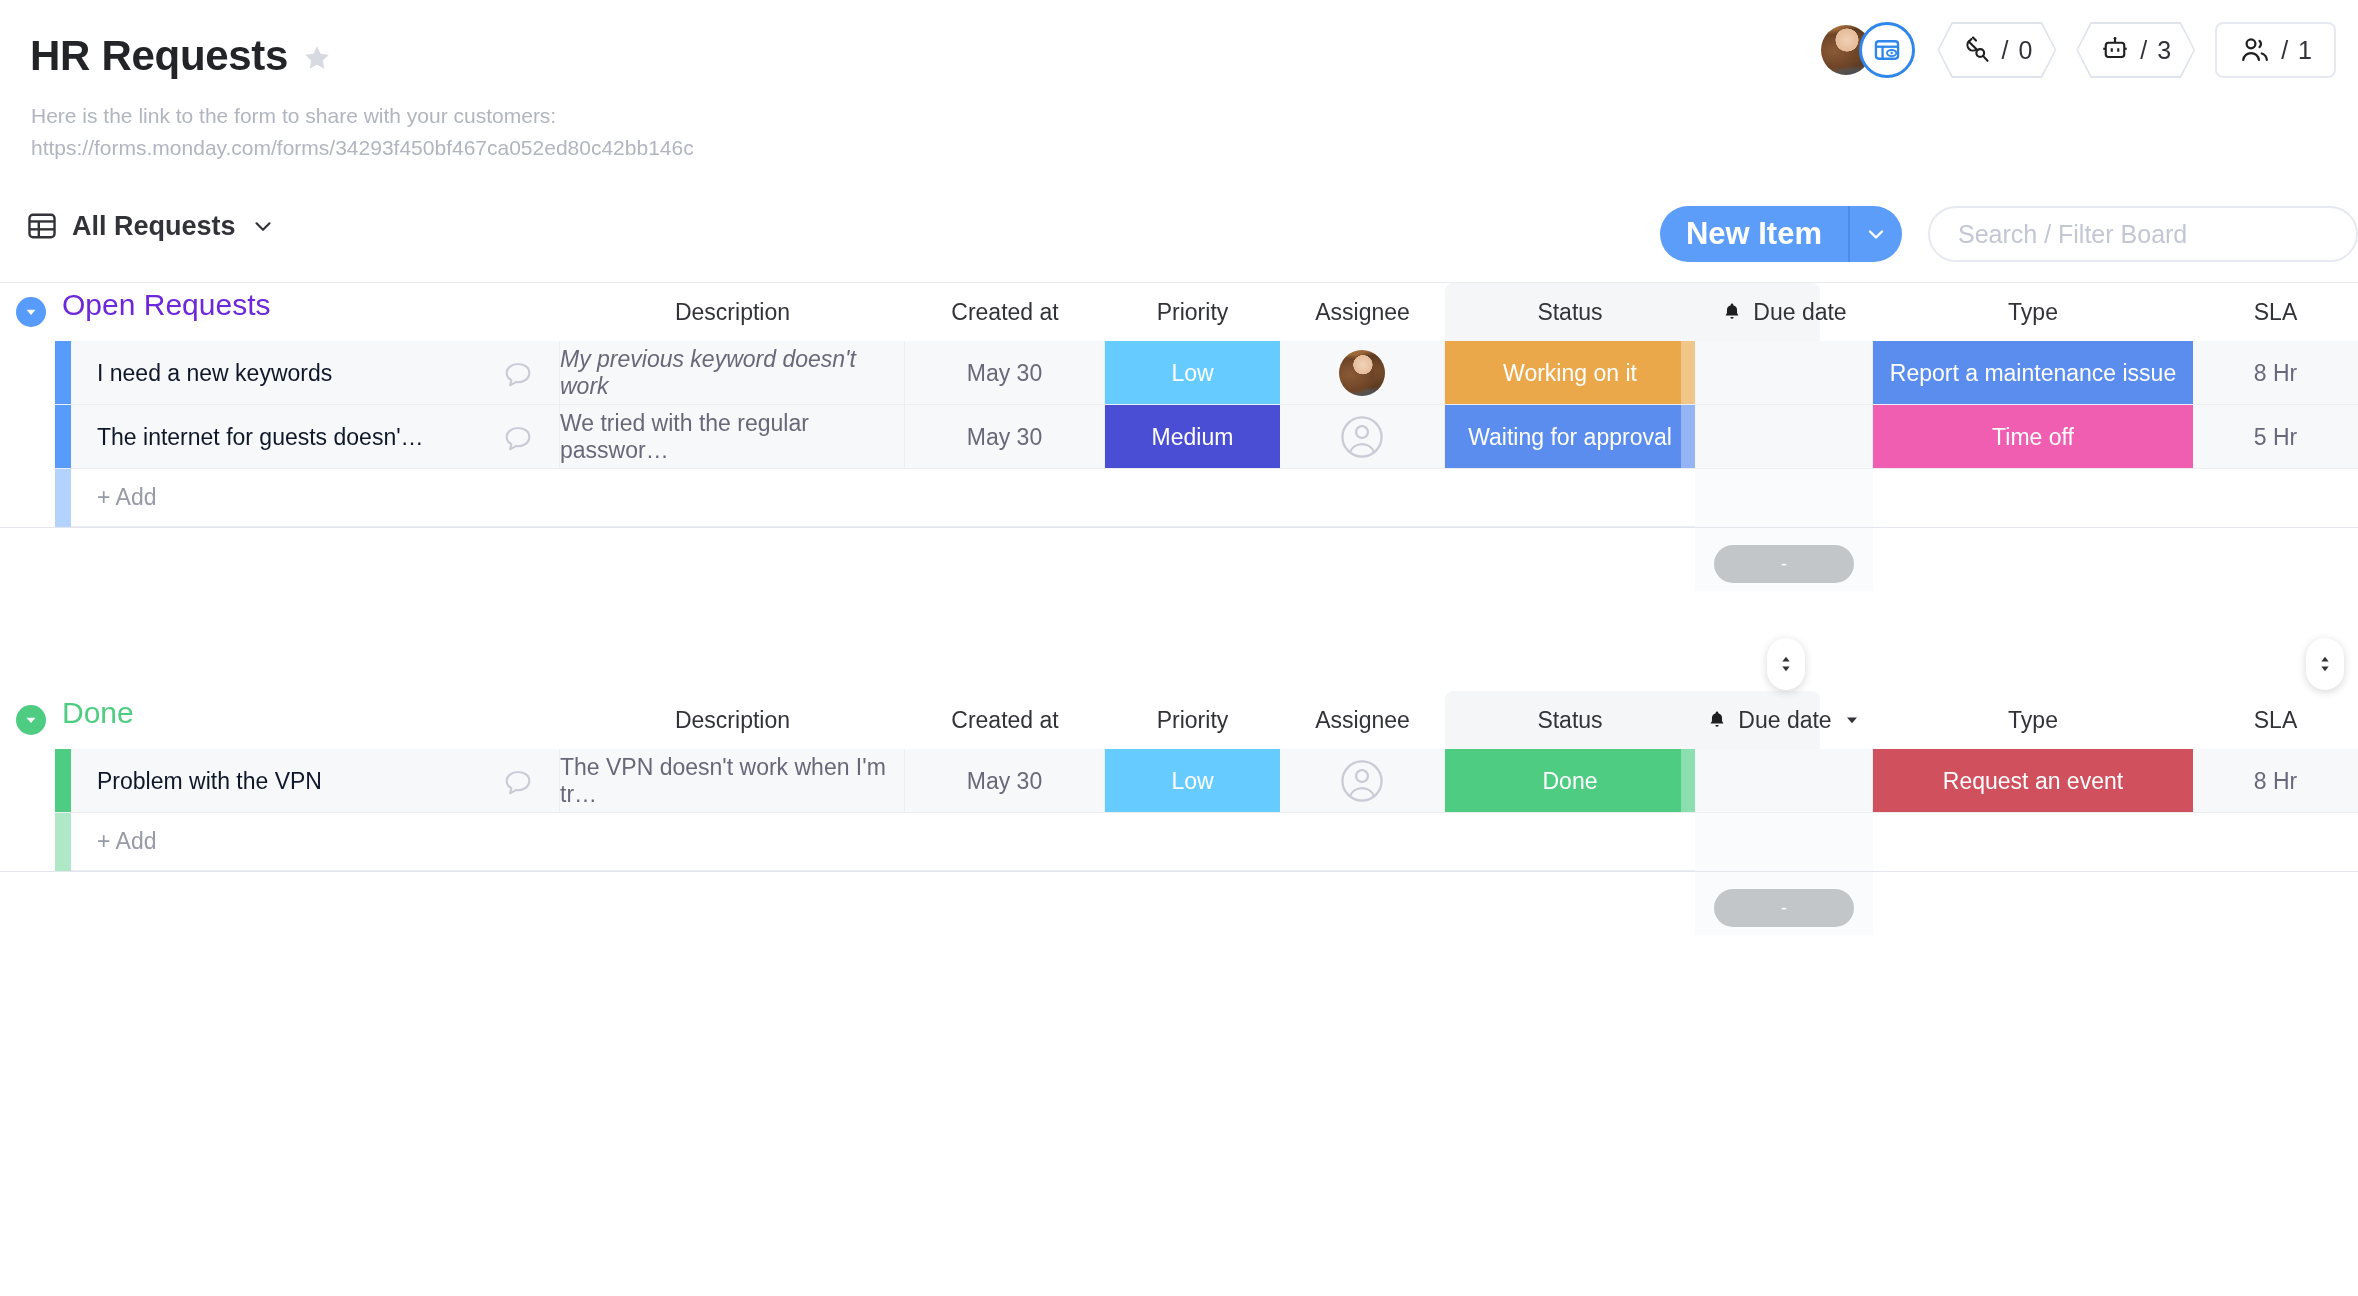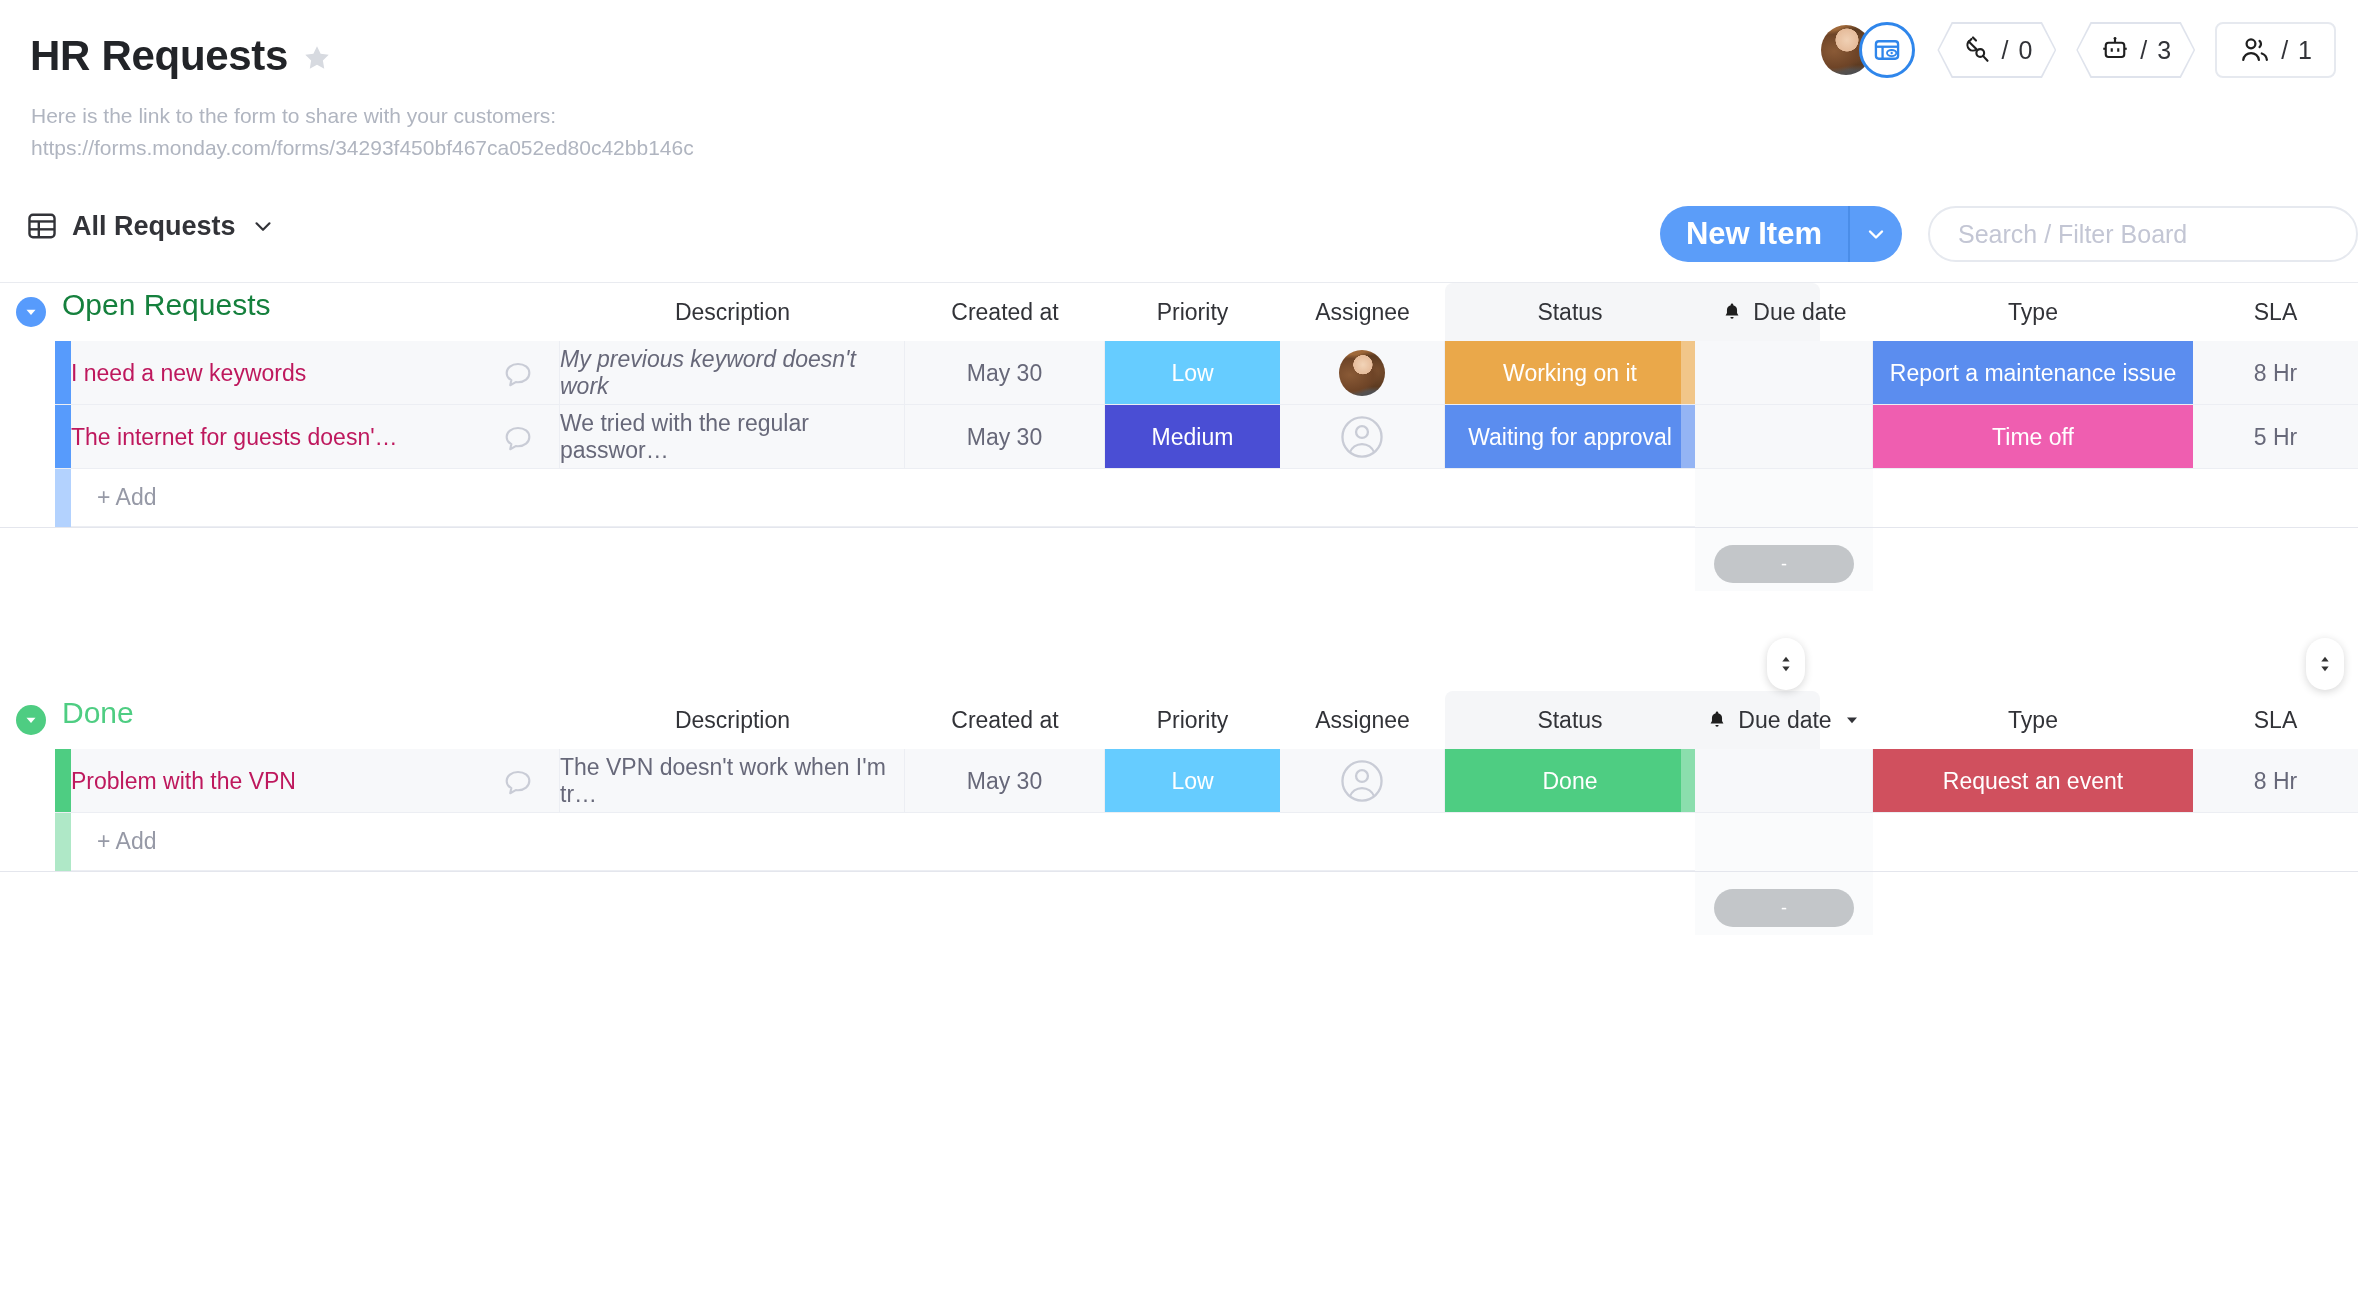--- a/index.html
+++ b/index.html
@@ -102,21 +102,21 @@
   }
 
   .rows { position:absolute; left:0; width:2358px; }
   .row { position:absolute; left:0; width:2358px; height: 64px; }
   .row-colorbar { position:absolute; left: 55px; top:0; width: 16px; height: 64px; }
   .cell {
     position:absolute; top:0; height: 64px; display:flex; align-items:center; justify-content:center;
     font-size: 23px; border-right: 1px solid #eceef3; background:#f7f8fa;
   }
   .cell.name-cell {
-    justify-content: flex-start; color:#be185d; background:#f7f8fa;
+    justify-content: flex-start; padding-left: 26px; color:#0f172a; background:#f7f8fa;
   }
   .cell.name-cell .nm { overflow:hidden; text-overflow: ellipsis; white-space:nowrap; }
   .cell.plain { color:#676879; }
   .cell.nobg { background:#f7f8fa; }
   .cell.colored { color:#fff; border-right:0; }
   .cell-strip { position:absolute; right:0; top:0; width:14px; height:100%; background: rgba(255,255,255,0.35); }
   .bubble-icon { position:absolute; right: 24px; top: 17px; }
   .row-bottomline { position:absolute; left:55px; top:63px; width: 2303px; height:1px; background:#eceef3; }
 
   .add-row { position:absolute; left:0; width:2358px; height: 58px; }
@@ -262,21 +262,21 @@
     <div class="group" id="g0" style="top:0px;">
 
       <div class="col-highlight" style="left:1445px; top:0px; width:375px; height:175px;"></div>
 
       <div class="group-header-row">
         <div class="group-toggle" style="background:#579bfc;">
           <svg viewBox="0 0 24 24" width="18" height="18">
               <path d="M6 9 L12 16 L18 9 Z" fill="#ffffff"></path>
             </svg>
         </div>
-        <div class="group-name" style="color:#15803d;">Open Requests</div>
+        <div class="group-name" style="color:#6d28d9;">Open Requests</div>
 
         <div class="col-headers">
           <div class="col-head" style="left:560px; width:345px;">Description</div>
           <div class="col-head" style="left:905px; width:200px;">Created at</div>
           <div class="col-head" style="left:1105px; width:175px;">Priority</div>
           <div class="col-head" style="left:1280px; width:165px;">Assignee</div>
           <div class="col-head" style="left:1445px; width:250px;">Status</div>
           <div class="col-head" style="left:1695px; width:178px;">
             <svg viewBox="0 0 24 24" width="22" height="22">
               <path d="M12 2.6a1.4 1.4 0 0 1 1.4 1.4v.5a5.4 5.4 0 0 1 4.1 5.2v3.4l1.5 2.6H5l1.5-2.6V9.7a5.4 5.4 0 0 1 4.1-5.2V4A1.4 1.4 0 0 1 12 2.6z" fill="#1f1f1f"></path>

